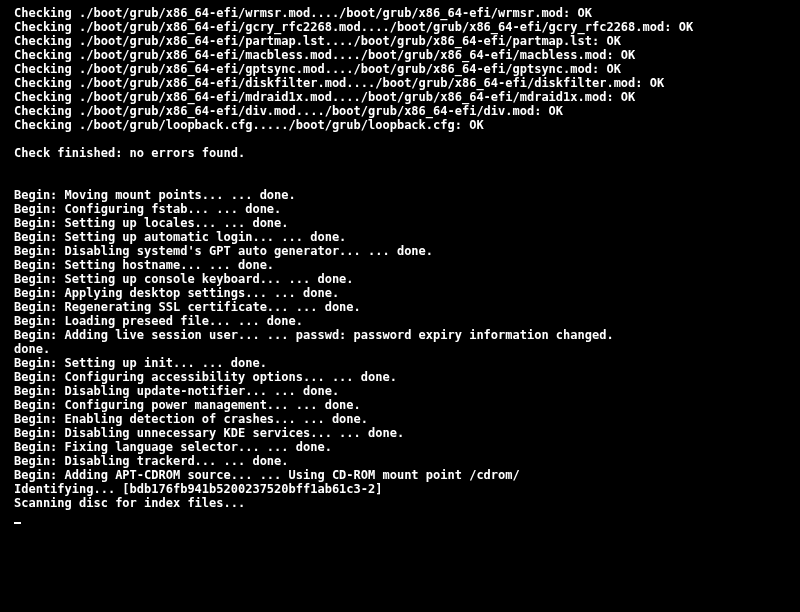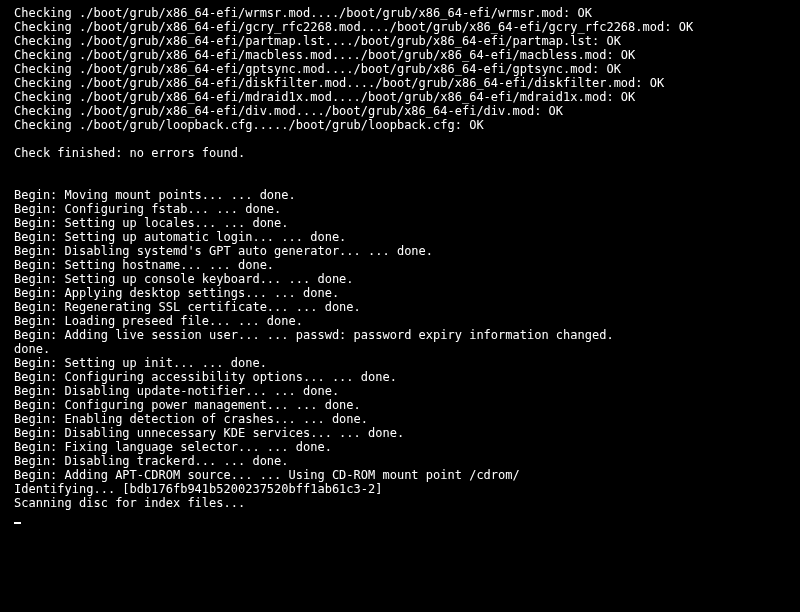--- a/index.html
+++ b/index.html
@@ -10,20 +10,21 @@
     background: #000;
     color: #fff;
     font-family: "DejaVu Sans Mono", "Liberation Mono", Consolas, monospace;
     font-size: 12px;
     line-height: 14px;
     overflow: hidden;
   }
   .terminal {
     padding: 6px 0 0 14px;
     white-space: pre;
+    font-weight: bold;
   }
   .line {
     display: block;
   }
   .cursor {
     display: inline-block;
     width: 7px;
     height: 2px;
     background: #fff;
     vertical-align: bottom;

